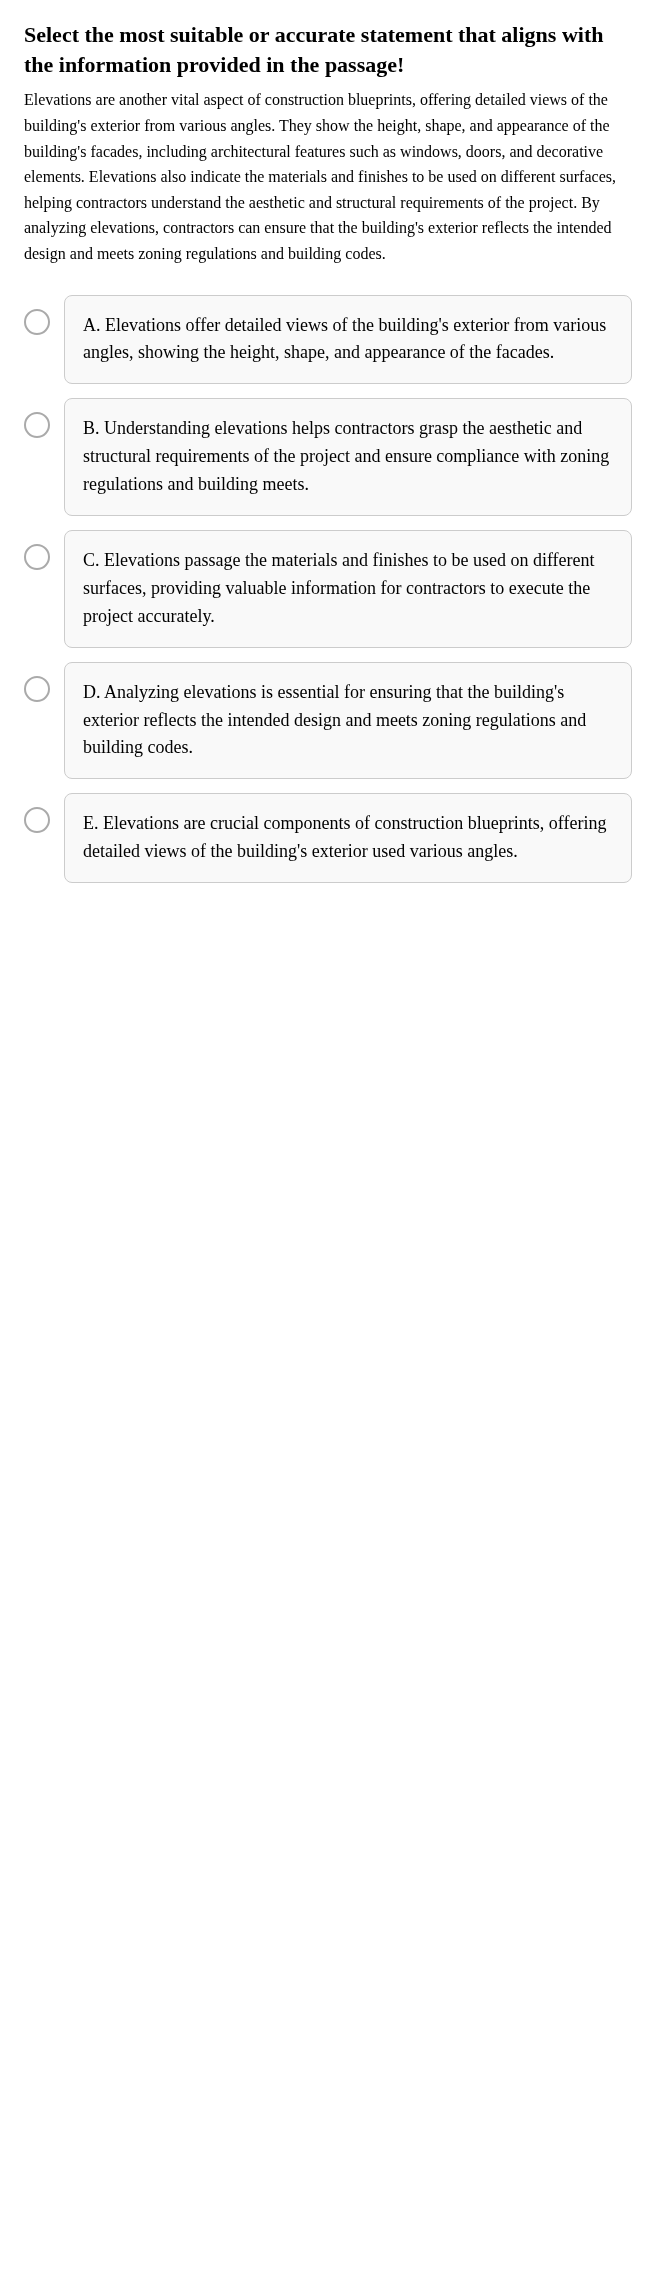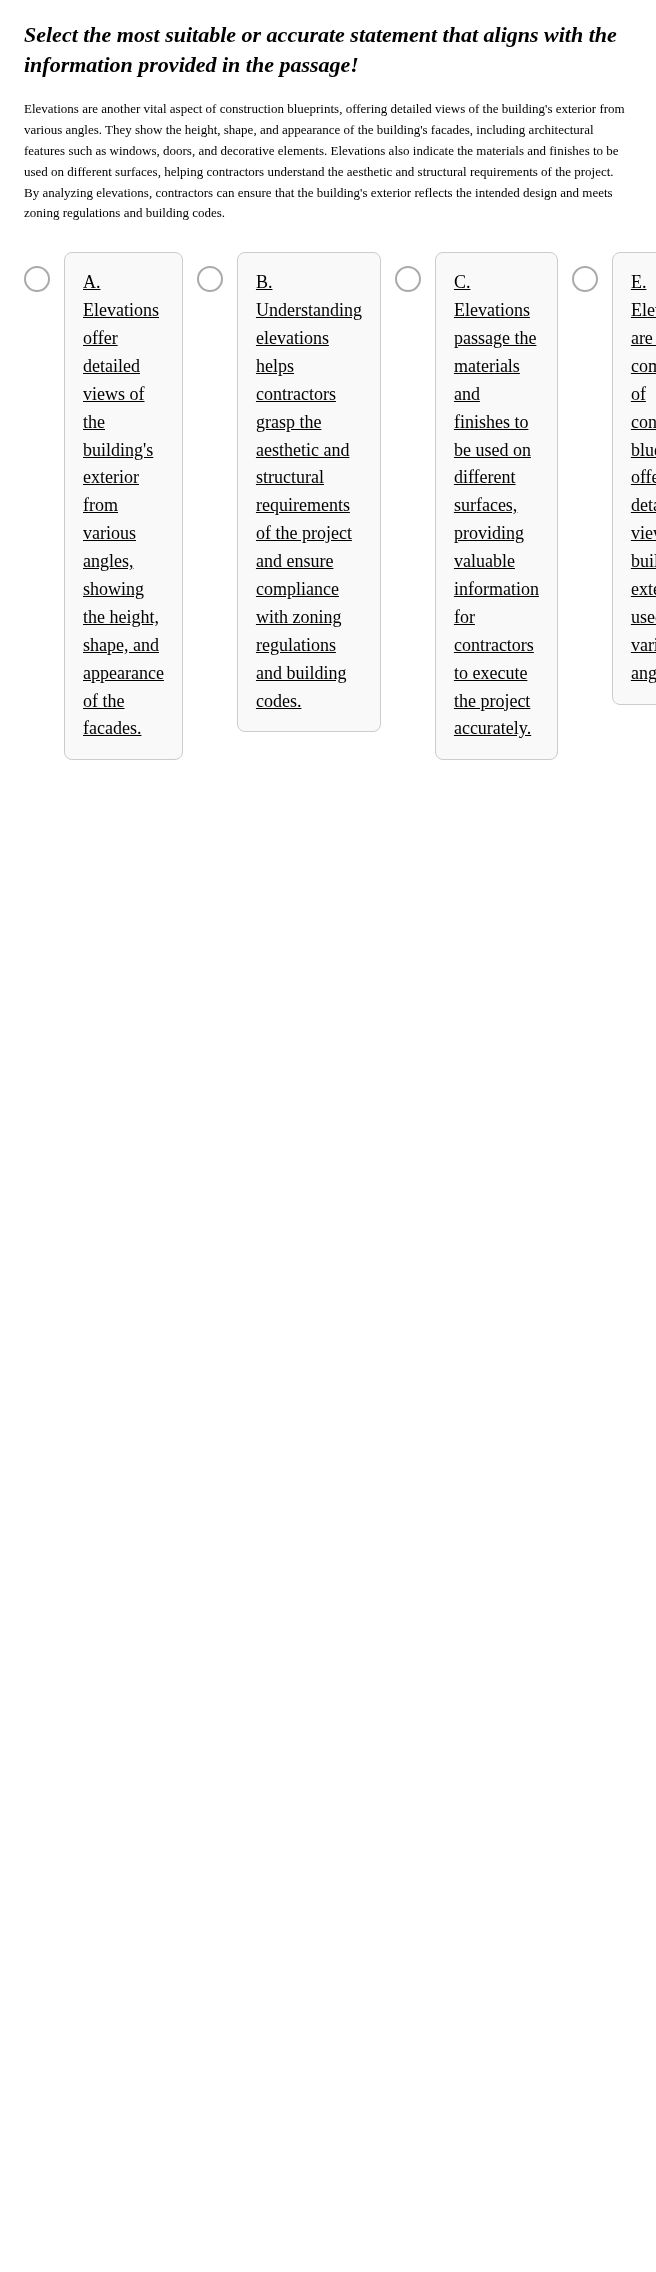--- a/index.html
+++ b/index.html
@@ -14,36 +14,35 @@
       width: 656px;
       min-height: 2272px;
       padding: 20px 24px;
       color: #000000;
     }
 
     .question-header {
       font-size: 22px;
       font-weight: 900;
       line-height: 1.35;
-      margin-bottom: 20px;
-      font-style: italic;
+      margin-bottom: 8px;
     }
 
     .passage-text {
-      font-size: 13px;
+      font-size: 16px;
       line-height: 1.6;
       margin-bottom: 28px;
       color: #000000;
     }
 
     .options-list {
       list-style: none;
       display: flex;
+      flex-direction: column;
       gap: 14px;
-      text-decoration: underline;
     }
 
     .option-item {
       display: flex;
       align-items: flex-start;
       gap: 14px;
     }
 
     .option-radio {
       width: 26px;
@@ -87,25 +86,29 @@
 
   <p class="passage-text">Elevations are another vital aspect of construction blueprints, offering detailed views of the building's exterior from various angles. They show the height, shape, and appearance of the building's facades, including architectural features such as windows, doors, and decorative elements. Elevations also indicate the materials and finishes to be used on different surfaces, helping contractors understand the aesthetic and structural requirements of the project. By analyzing elevations, contractors can ensure that the building's exterior reflects the intended design and meets zoning regulations and building codes.</p>
 
   <ul class="options-list">
   <li class="option-item">
         <input type="radio" name="answer" class="option-radio" style="">
         <div class="option-box">A. Elevations offer detailed views of the building's exterior from various angles, showing the height, shape, and appearance of the facades.</div>
       </li>
       <li class="option-item">
         <input type="radio" name="answer" class="option-radio" style="">
-        <div class="option-box">B. Understanding elevations helps contractors grasp the aesthetic and structural requirements of the project and ensure compliance with zoning regulations and building codes.</div>
+        <div class="option-box">B. Understanding elevations helps contractors grasp the aesthetic and structural requirements of the project and ensure compliance with zoning regulations and building meets.</div>
       </li>
       <li class="option-item">
         <input type="radio" name="answer" class="option-radio" style="">
         <div class="option-box">C. Elevations passage the materials and finishes to be used on different surfaces, providing valuable information for contractors to execute the project accurately.</div>
+      </li>
+      <li class="option-item">
+        <input type="radio" name="answer" class="option-radio" style="">
+        <div class="option-box">D. Analyzing elevations is essential for ensuring that the building's exterior reflects the intended design and meets zoning regulations and building codes.</div>
       </li>
       <li class="option-item">
         <input type="radio" name="answer" class="option-radio" style="">
         <div class="option-box">E. Elevations are crucial components of construction blueprints, offering detailed views of the building's exterior used various angles.</div>
       </li>
     </ul>
 
 </div>
 
 </body></html>

